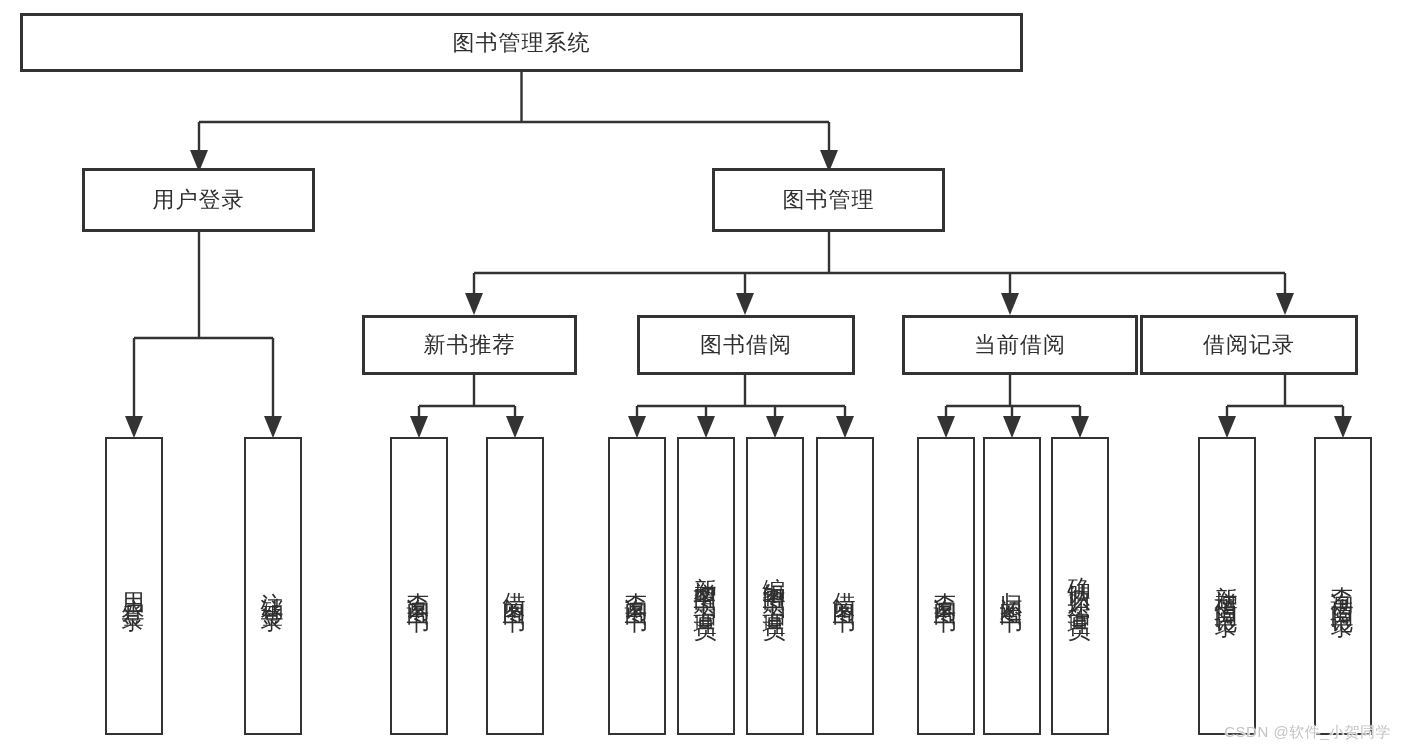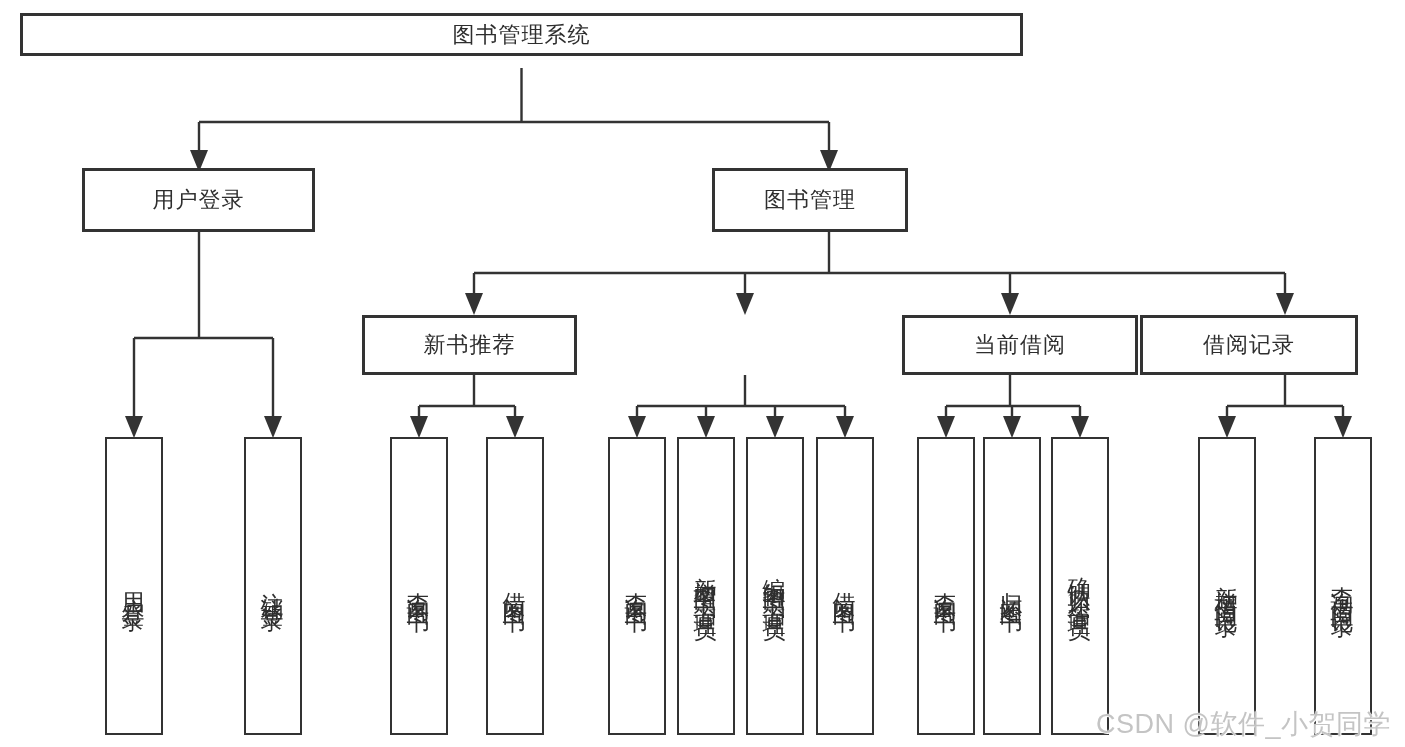--- a/index.html
+++ b/index.html
@@ -23,24 +23,24 @@
     z-index:2;
   }
   .vbox{
     writing-mode:vertical-rl;
     text-orientation:mixed;
     font-size:23px;
     letter-spacing:6px;
     border-width:2.5px;
   }
   
-  .n-root{left:20px;top:13px;width:1003px;height:43px;}
+  .n-root{left:20px;top:13px;width:1003px;height:59px;}
   
   .n-l2a{left:82px;top:168px;width:233px;height:64px;}
-  .n-l2b{left:712px;top:168px;width:196px;height:64px;}
+  .n-l2b{left:712px;top:168px;width:233px;height:64px;}
   
   .n-l3{top:315px;height:60px;}
   .n-l3a{left:362px;width:215px;}
   .n-l3b{left:637px;width:218px;}
   .n-l3c{left:902px;width:236px;}
   .n-l3d{left:1140px;width:218px;}
   
   .leaf{top:437px;height:298px;}
   .n-f01{left:105px;width:58px;}
   .n-f02{left:244px;width:58px;}
@@ -51,21 +51,21 @@
   .n-f07{left:746px;width:58px;}
   .n-f08{left:816px;width:58px;}
   .n-f09{left:917px;width:58px;}
   .n-f10{left:983px;width:58px;}
   .n-f11{left:1051px;width:58px;}
   .n-f12{left:1198px;width:58px;}
   .n-f13{left:1314px;width:58px;}
   #watermark{
     position:absolute;
     right:14px;bottom:5px;
-    font-size:27px;
+    font-size:15px;
     color:#c4c4c4;
     text-shadow:0 0 2px #ffffff,1px 1px 0 #ffffff;
     z-index:5;
     letter-spacing:0.5px;
     white-space:nowrap;
   }
 </style>
 </head>
 <body>
 
@@ -113,20 +113,21 @@
       <polygon points="1334,416 1352,416 1343,438"></polygon>
     </g>
   </svg>
 
   <div class="box n-root">图书管理系统</div>
 
   <div class="box n-l2a">用户登录</div>
   <div class="box n-l2b">图书管理</div>
 
   <div class="box n-l3 n-l3a">新书推荐</div>
+  <div class="box n-l3 n-l3b">图书借阅</div>
   <div class="box n-l3 n-l3c">当前借阅</div>
   <div class="box n-l3 n-l3d">借阅记录</div>
 
   <div class="box vbox leaf n-f01">用户登录</div>
   <div class="box vbox leaf n-f02">注销登录</div>
 
   <div class="box vbox leaf n-f03">查询图书</div>
   <div class="box vbox leaf n-f04">借阅图书</div>
 
   <div class="box vbox leaf n-f05">查询图书</div>

